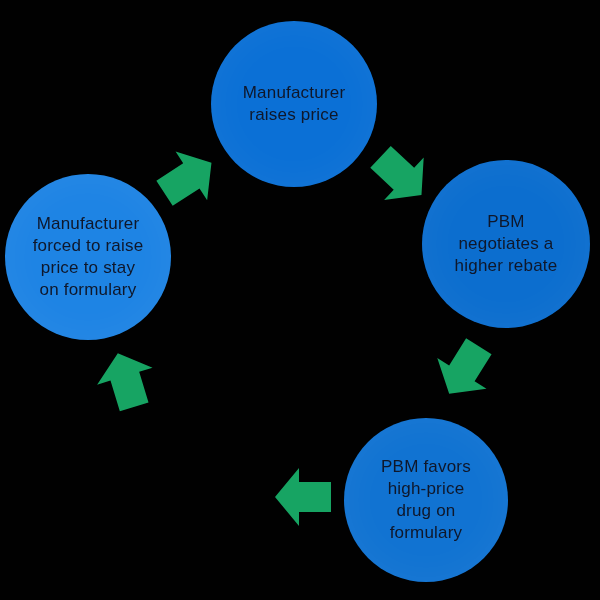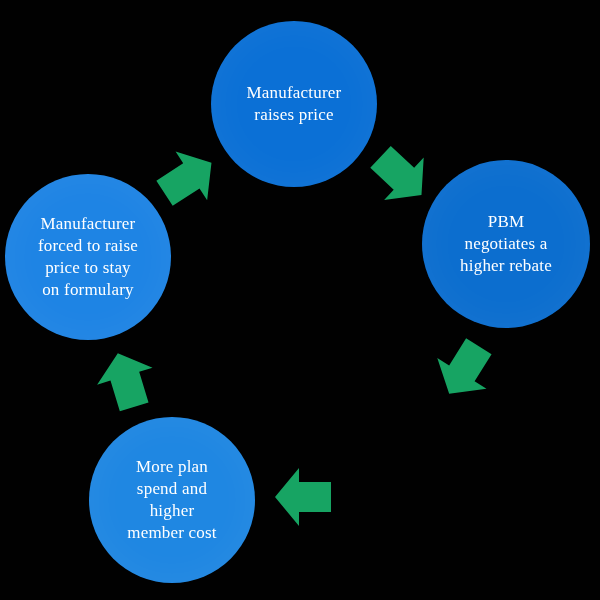--- a/index.html
+++ b/index.html
@@ -24,27 +24,26 @@
   .node {
     position: absolute;
     border-radius: 50%;
     display: flex;
     align-items: center;
     justify-content: center;
     text-align: center;
     box-shadow: inset 0 0 45px rgba(255,255,255,0.05);
   }
   .node-label {
-    color: #ffffff;
+    color: #0f172a;
     font-size: 17px;
     line-height: 22px;
     letter-spacing: 0.2px;
     white-space: pre-line;
     text-align: center;
-    font-family: Liberation Serif, serif;
   }
   
   .node-top          { left: 211px; top: 21px;  width: 166px; height: 166px; }
   .node-right        { left: 422px; top: 160px; width: 168px; height: 168px; }
   .node-bottom-right { left: 344px; top: 418px; width: 164px; height: 164px; }
   .node-bottom-left  { left: 89px;  top: 417px; width: 166px; height: 166px; }
   .node-left         { left: 5px;   top: 174px; width: 166px; height: 166px; }
 </style>
 </head>
 <body>
@@ -63,27 +62,27 @@
     <span class="node-label">Manufacturer
 raises price</span>
   </div>
 
   <div class="node node-right" style="background-color: rgb(12, 110, 207);">
     <span class="node-label">PBM
 negotiates a
 higher rebate</span>
   </div>
 
+  <div class="node node-bottom-right" style="background-color: rgb(17, 115, 210);">
+    <span class="node-label">PBM favors
+high-price
+drug on
+formulary</span>
+  </div>
 
-  <div class="node node-bottom-left" style="background-color: rgb(31, 135, 226);">
-    <span class="node-label">More plan
-spend and
-higher
-member cost</span>
-  </div>
 
   <div class="node node-left" style="background-color: rgb(30, 132, 228);">
     <span class="node-label">Manufacturer
 forced to raise
 price to stay
 on formulary</span>
   </div>
 
 </div>
 

